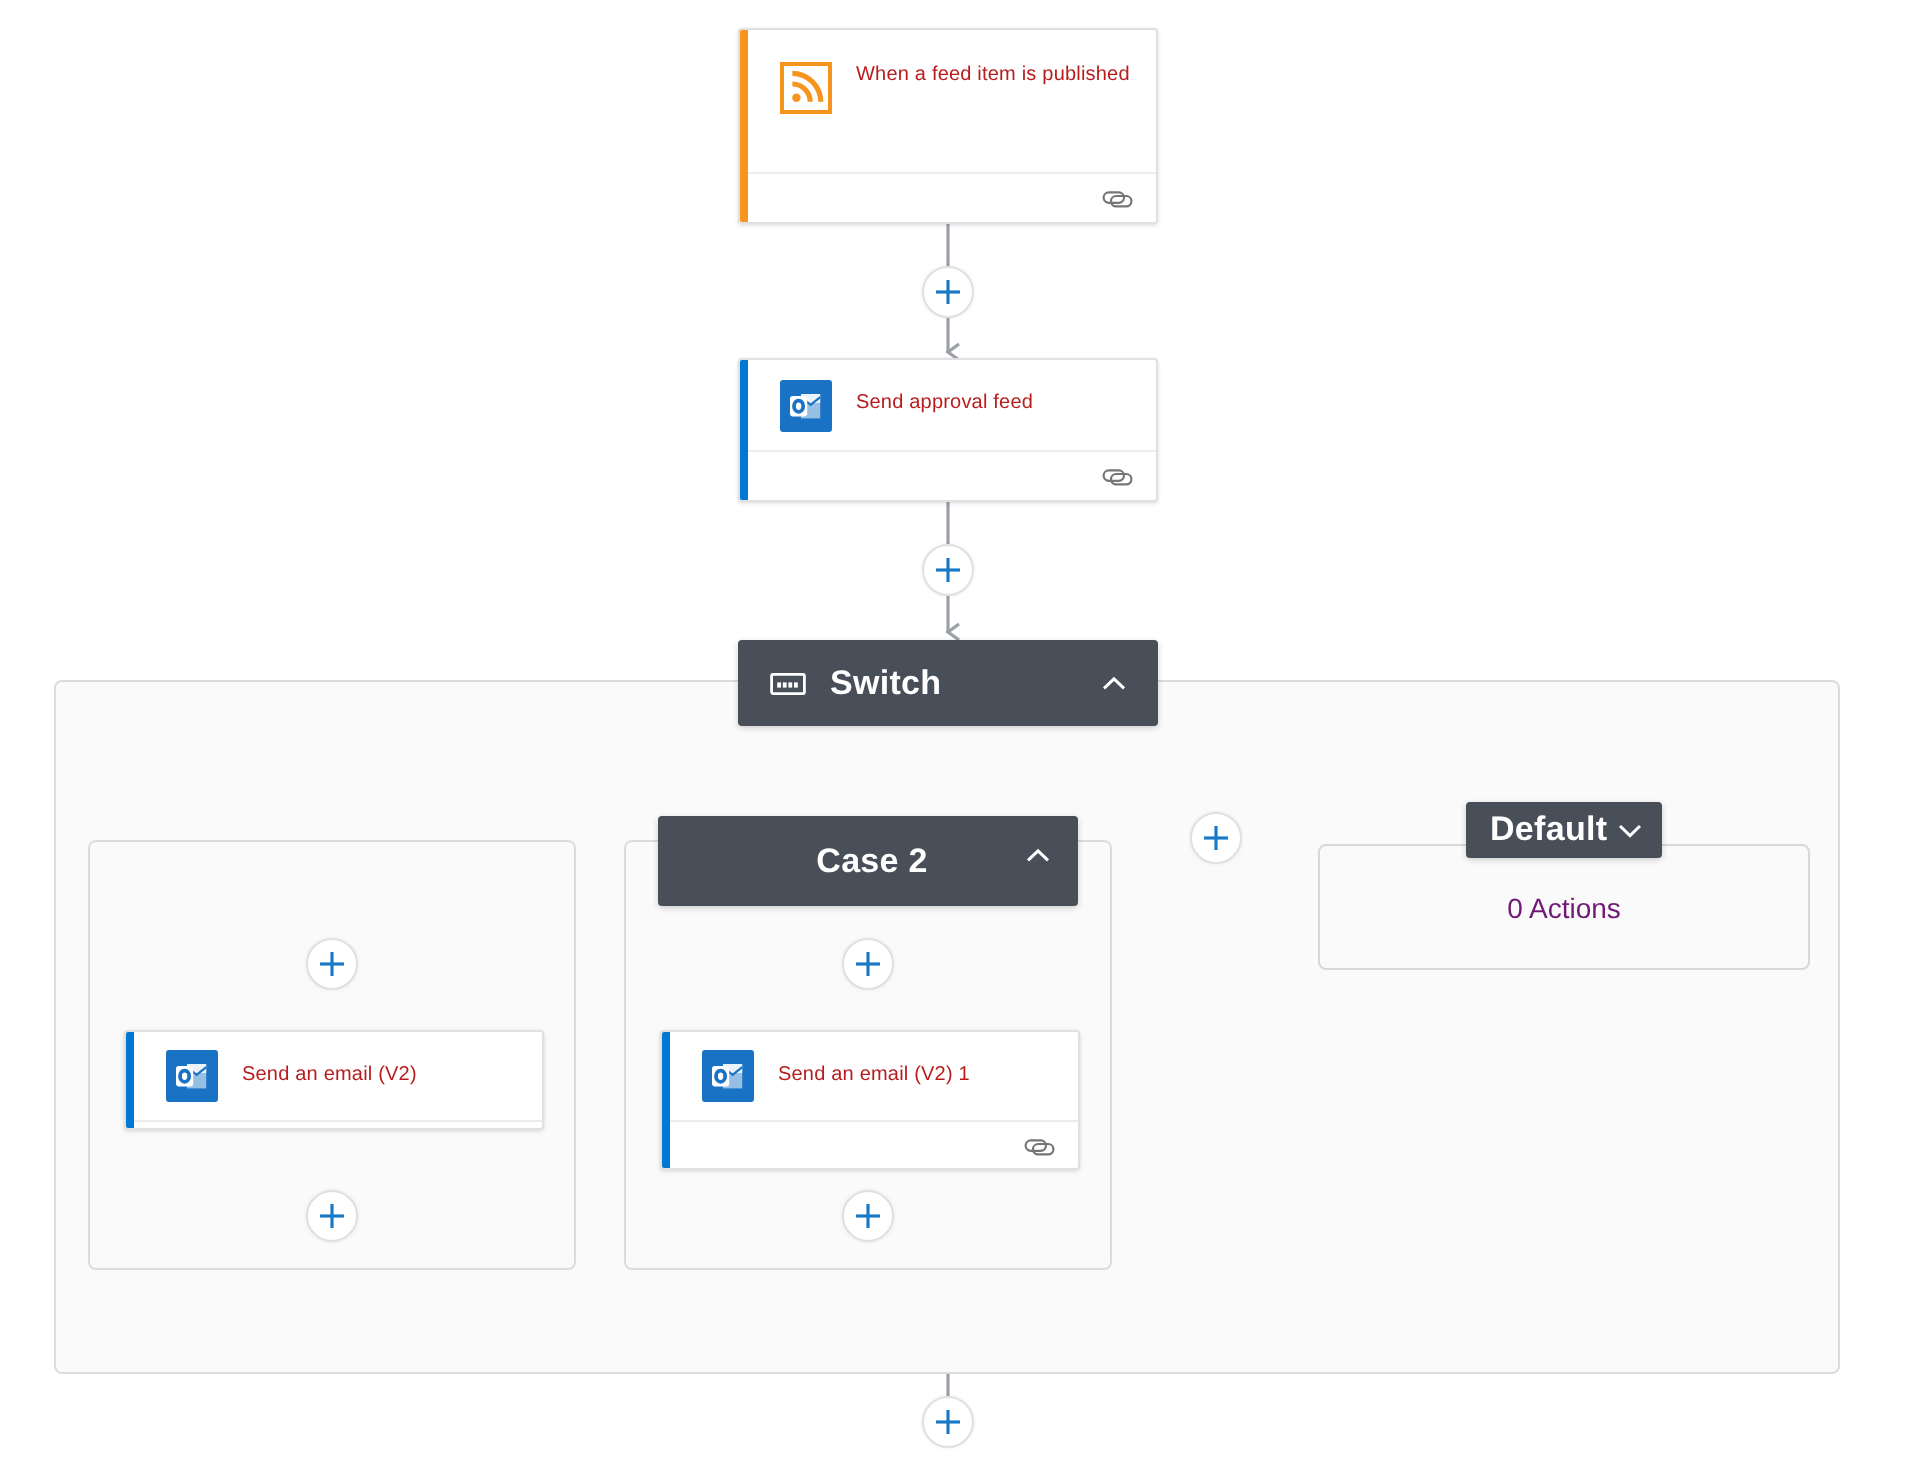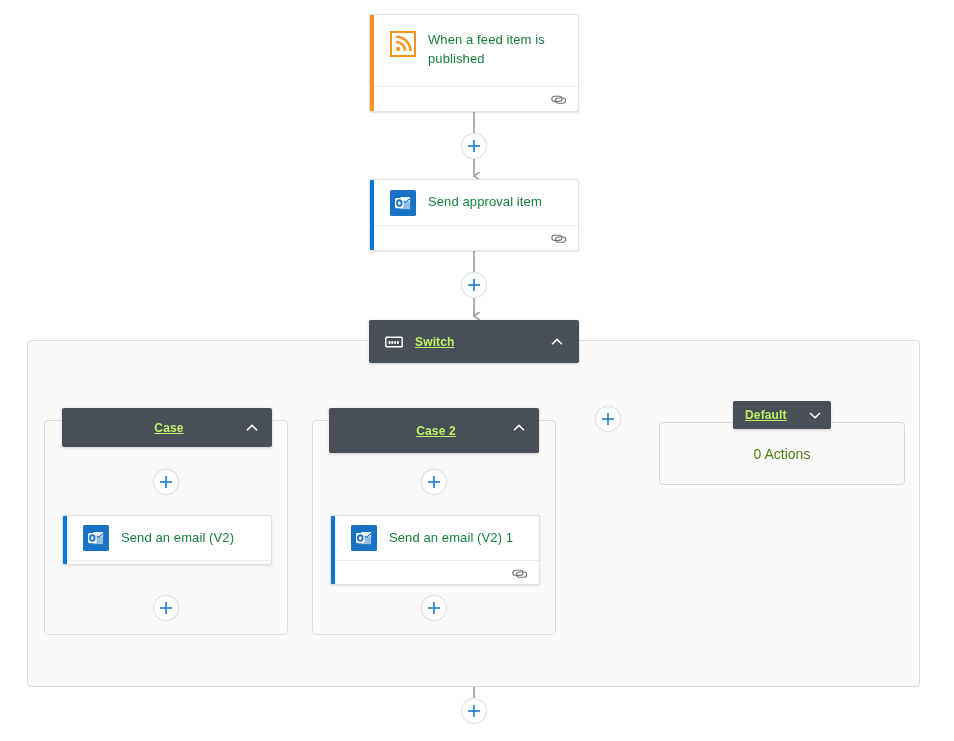--- a/index.html
+++ b/index.html
@@ -45,22 +45,22 @@
     left: 0; top: 0; bottom: 0;
     width: 4px;
   }
   .card .card-top {
     display: flex;
     align-items: center;
     box-sizing: border-box;
     padding: 0 12px 0 20px;
   }
   .card .card-title {
-    font-size: 13px;
-    color: #15803d;
+    font-size: 10px;
+    color: #b91c1c;
     line-height: 1.45;
     letter-spacing: 0.1px;
   }
   .card .card-foot {
     border-top: 1px solid #ececec;
     box-sizing: border-box;
     display: flex;
     justify-content: flex-end;
     align-items: center;
     padding-right: 10px;
@@ -86,25 +86,24 @@
     position: absolute;
     background: #484f58;
     color: #ffffff;
     box-sizing: border-box;
     display: flex;
     align-items: center;
     border-radius: 2px;
     box-shadow: 0 1px 3px rgba(0,0,0,0.18);
   }
   .scope-header .scope-title {
-    font-size: 12px;
+    font-size: 17px;
     font-weight: bold;
-    color: #bef264;
+    color: #ffffff;
     letter-spacing: 0.15px;
-    text-decoration: underline;
   }
   .chev {
     width: 16px;
     height: 16px;
     display: block;
   }
 
   
   .scope-box {
     position: absolute;
@@ -125,21 +124,21 @@
     border: 1px solid #d8d8d8;
     background: #fafafa;
     border-radius: 4px;
     box-sizing: border-box;
     display: flex;
     align-items: center;
     justify-content: center;
   }
   .default-box .empty-label {
     font-size: 14px;
-    color: #4d7c0f;
+    color: #701a75;
   }
 
   
   .plus {
     position: absolute;
     width: 26px;
     height: 26px;
     border-radius: 50%;
     background: #ffffff;
     border: 1px solid #e0e0e0;
@@ -224,21 +223,21 @@
     <div class="accent" style="background:#0078d4;"></div>
     <div class="card-top" style="height:45px;">
       <svg class="app-icon" viewBox="0 0 26 26">
         <rect x="0" y="0" width="26" height="26" rx="1.5" fill="#1a72c4"></rect>
         <rect x="10.5" y="7.0" width="9.6" height="12.2" fill="#ffffff" opacity="0.55"></rect>
         <rect x="10.5" y="7.0" width="9.6" height="4.5" fill="#ffffff" opacity="0.8"></rect>
         <path d="M10.5,8.6 L15.3,12.4 L20.1,8.6" fill="none" stroke="#1a72c4" stroke-width="1.1"></path>
         <rect x="5.0" y="8.0" width="8.6" height="10.2" rx="1.4" fill="#ffffff"></rect>
         <ellipse cx="9.3" cy="13.1" rx="2.3" ry="2.8" fill="none" stroke="#1a72c4" stroke-width="1.9"></ellipse>
       </svg>
-      <span class="card-title">Send approval item</span>
+      <span class="card-title">Send approval feed</span>
     </div>
     <div class="card-foot" style="height:26px;">
       <svg class="link-icon" viewBox="0 0 17 15">
         <path d="M3.4,4.2 h5.0 a2.6,2.6 0 0 1 0,5.2 h-5.0 a2.6,2.6 0 0 1 0,-5.2 z" fill="none" stroke="#605e5c" stroke-width="1.1"></path>
         <path d="M7.1,6.0 h5.0 a2.6,2.6 0 0 1 0,5.2 h-5.0 a2.6,2.6 0 0 1 0,-5.2 z" fill="none" stroke="#605e5c" stroke-width="1.1"></path>
       </svg>
     </div>
   </div>
 
   <div class="plus" style="left:461px; top:272px;">
@@ -266,26 +265,20 @@
       <rect x="9.2" y="5.2" width="1.9" height="2.6" fill="#ffffff"></rect>
       <rect x="12.0" y="5.2" width="1.9" height="2.6" fill="#ffffff"></rect>
     </svg>
     <span class="scope-title">Switch</span>
     <span style="flex:1"></span>
     <svg class="chev" viewBox="0 0 16 16">
       <path d="M3,10.2 L8,5.4 L13,10.2" fill="none" stroke="#ffffff" stroke-width="1.5"></path>
     </svg>
   </div>
 
-  <div class="scope-header" style="left:62px; top:408px; width:210px; height:39px; padding:0 12px 0 16px; justify-content:center;">
-    <span class="scope-title">Case</span>
-    <svg class="chev" viewBox="0 0 16 16" style="position:absolute; right:12px; top:12px;">
-      <path d="M3,10.2 L8,5.4 L13,10.2" fill="none" stroke="#ffffff" stroke-width="1.5"></path>
-    </svg>
-  </div>
 
   <div class="plus" style="left:153px; top:469px;">
     <svg viewBox="0 0 26 26" width="26" height="26">
       <line x1="13" y1="6.5" x2="13" y2="19.5" stroke="#1878c8" stroke-width="1.7"></line>
       <line x1="6.5" y1="13" x2="19.5" y2="13" stroke="#1878c8" stroke-width="1.7"></line>
     </svg>
   </div>
 
   <div class="card" style="left:62px; top:515px; width:210px; height:50px;">
     <div class="accent" style="background:#0078d4;"></div>

